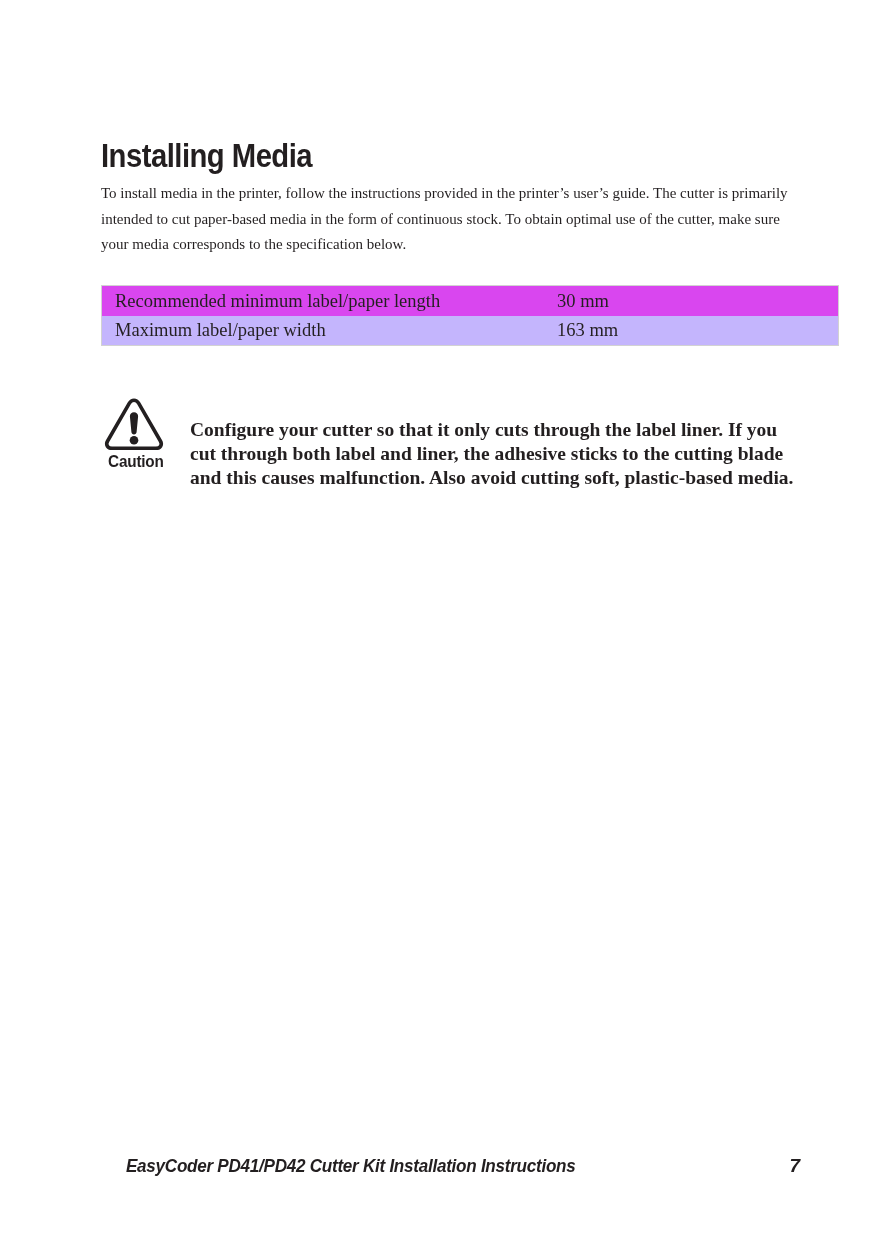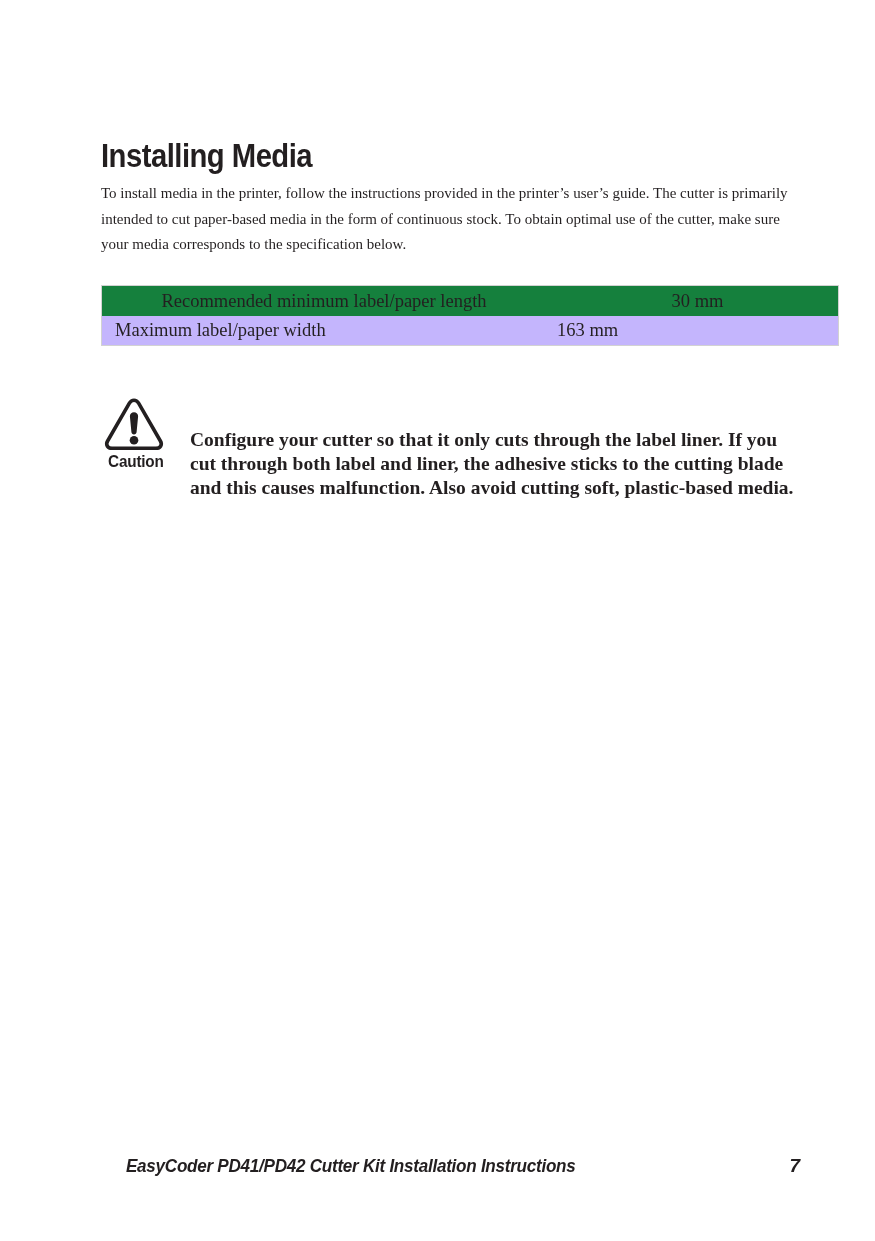--- a/index.html
+++ b/index.html
@@ -58,22 +58,21 @@
     top: 285px;
     width: 699px;
     border-collapse: collapse;
     border: 1px solid #d2d2d2;
     table-layout: fixed;
   }
   .spec-table tr {
     height: 30px;
   }
   .spec-table tr.shaded {
-    background: #15803d;
-    text-align: center;
+    background: #d946ef;
   }
   .spec-table tr.plain {
     background: #c4b5fd;
   }
   .spec-table td {
     font-family: "Liberation Serif", serif;
     font-size: 18.5px;
     line-height: 22px;
     color: #231f20;
     padding: 0 0 0 13px;
@@ -107,21 +106,21 @@
     font-size: 17px;
     line-height: 18px;
     letter-spacing: -0.2px;
     transform: scaleX(0.9);
     color: #231f20;
     margin-top: 1px;
   }
   .caution-text {
     position: absolute;
     left: 89px;
-    top: 12px;
+    top: 2px;
     width: 611px;
     font-family: "Liberation Serif", serif;
     font-weight: bold;
     font-size: 19.5px;
     line-height: 24.2px;
     color: #231f20;
   }
 
   
   .footer {

